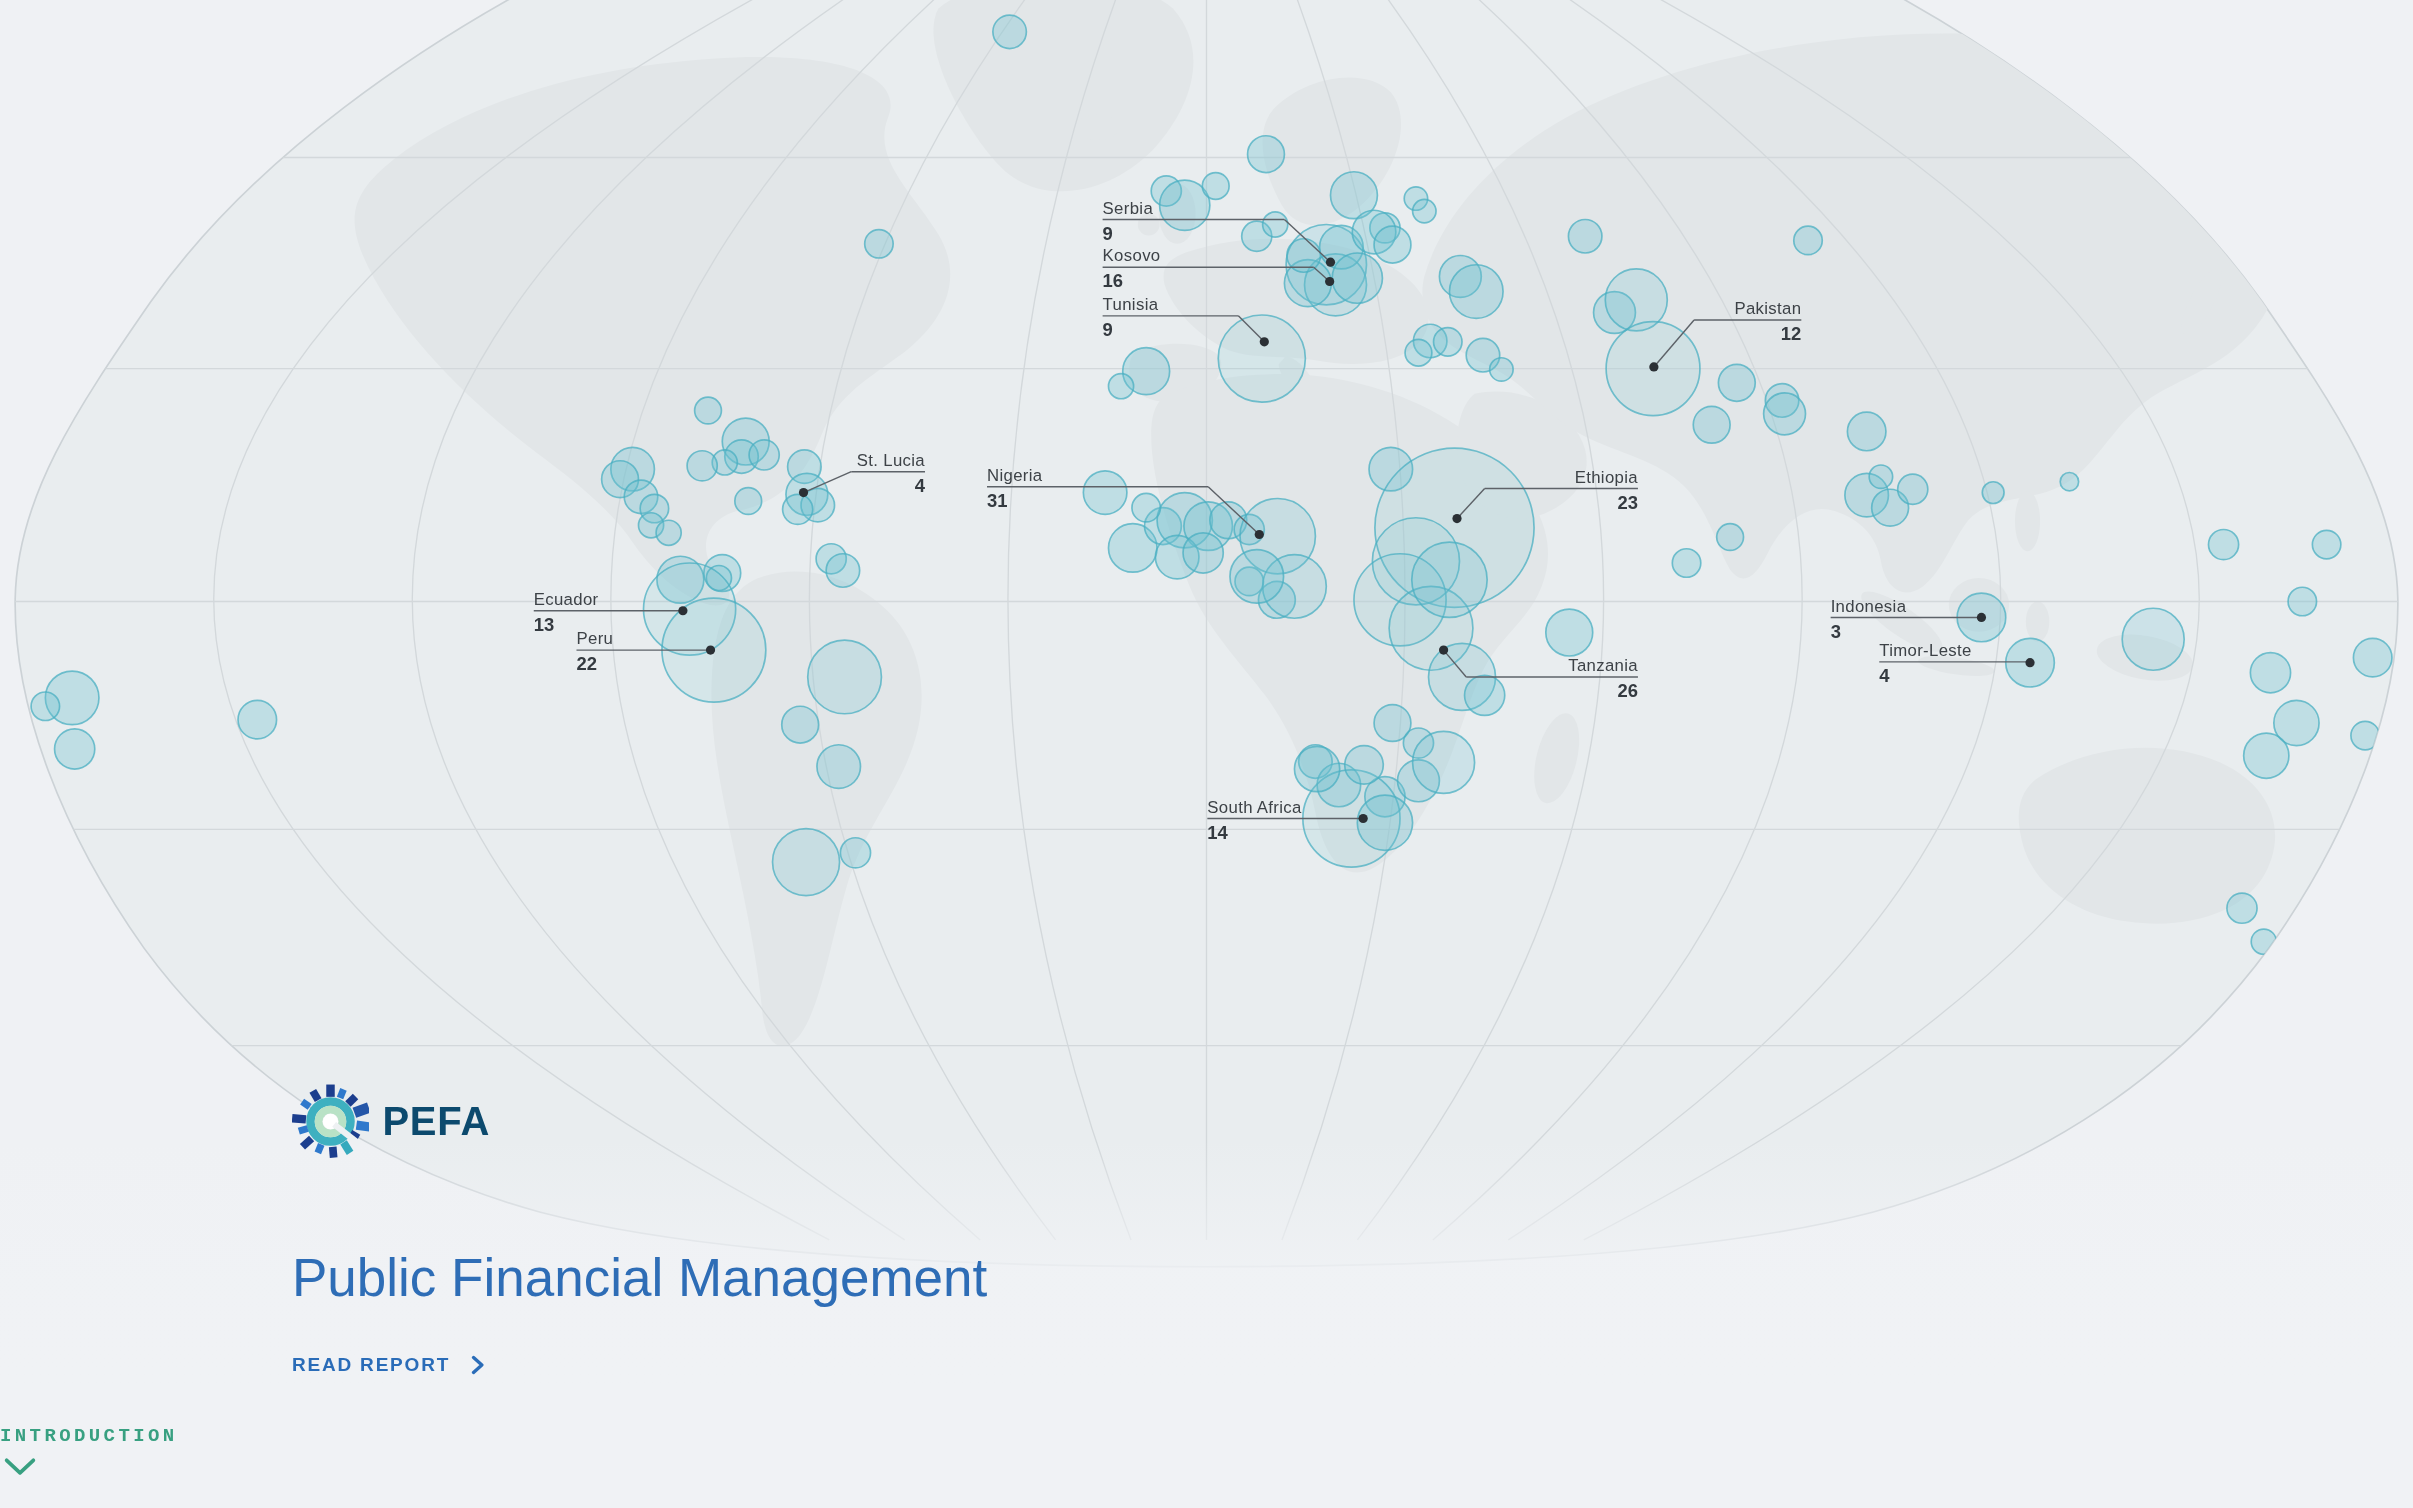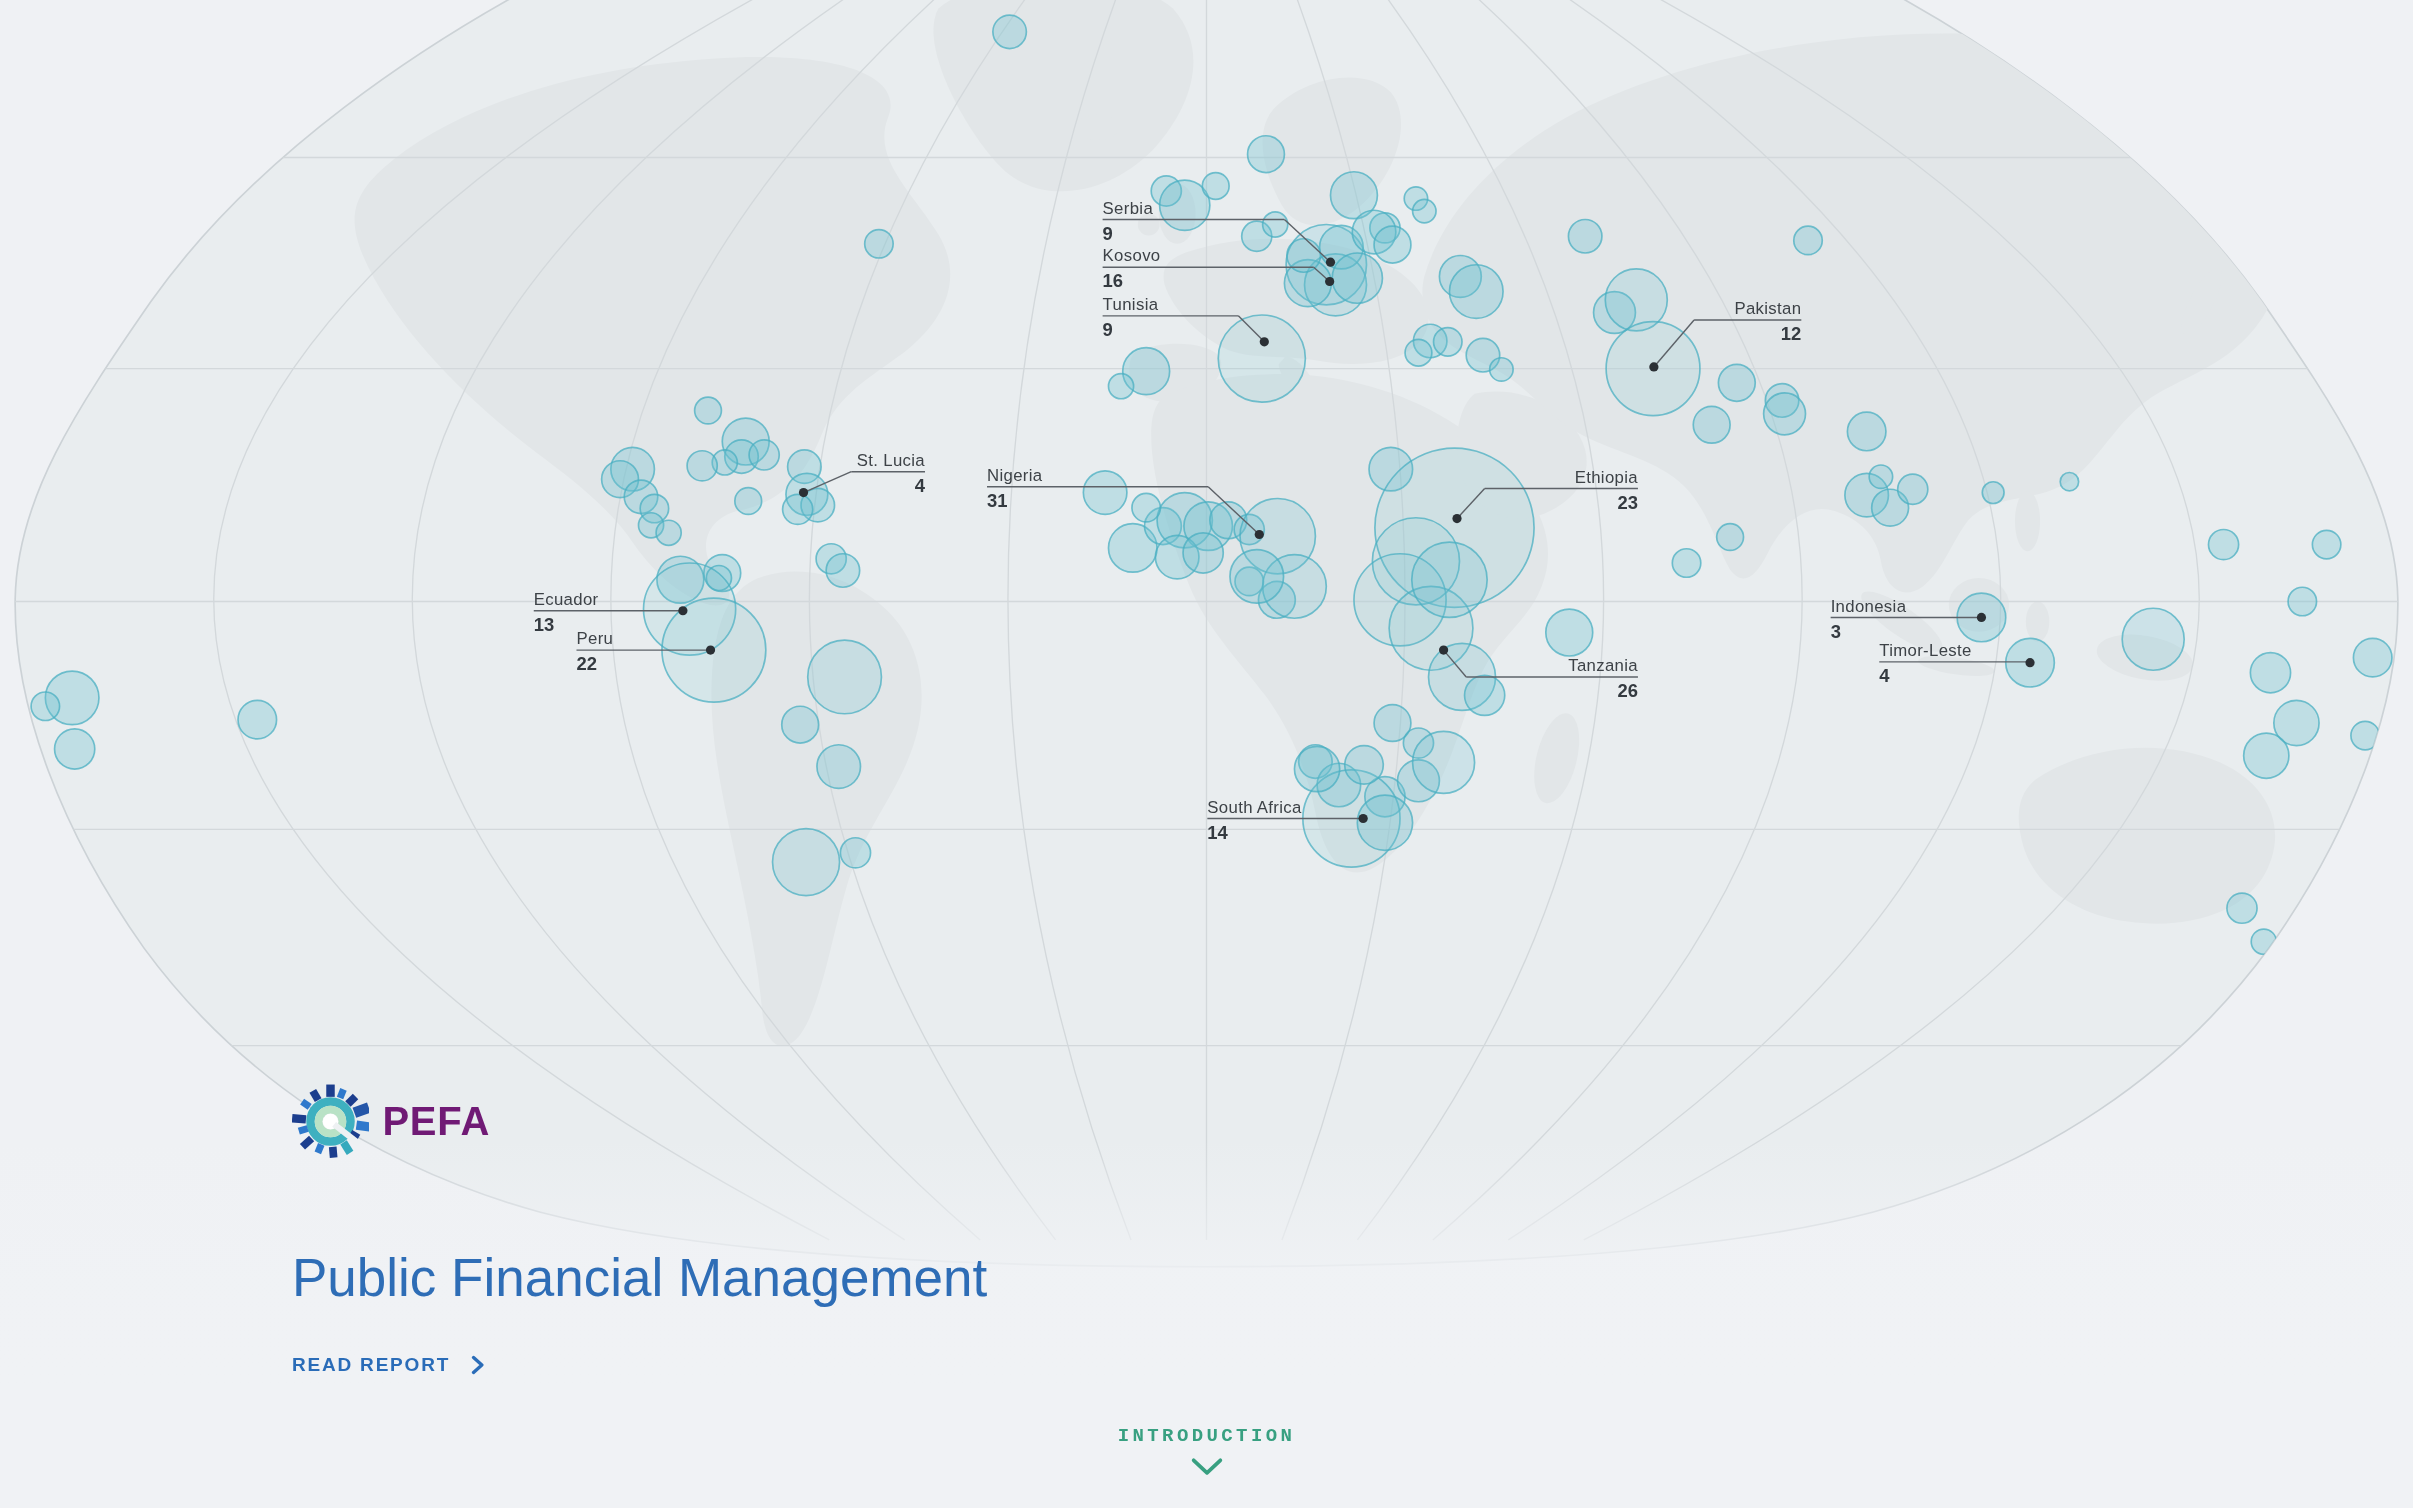--- a/index.html
+++ b/index.html
@@ -16,27 +16,27 @@
   .c-rule, .c-link { stroke:#5d6268; stroke-width:1.7; fill:none; }
   .c-dot   { fill:#2b3035; }
   .c-name  { font-family:"Liberation Sans",sans-serif; font-size:20px; font-weight:500; fill:#3d4247; letter-spacing:0.4px; }
   .c-num   { font-family:"Liberation Sans",sans-serif; font-size:22px; font-weight:700; fill:#343a40; }
 
   .fade { position:absolute; left:0; top:1140px; width:2413px; height:369px; pointer-events:none;
           background:linear-gradient(180deg, rgba(240,242,245,0) 0%, rgba(240,242,245,0.9) 38%, #f0f2f5 70%); }
 
   .hero { position:absolute; left:292px; top:1083px; }
   .brand { display:flex; align-items:center; gap:13.4px; height:77px; }
-  .brand-word { font-size:40px; font-weight:bold; color:#701a75; letter-spacing:0.8px; }
+  .brand-word { font-size:40px; font-weight:bold; color:#0c4a6e; letter-spacing:0.8px; }
   .title { margin:20px 0 0 0; font-size:53px; line-height:65px; font-weight:300; color:#2e6db6; }
   .read-report { margin-top:44px; display:inline-flex; align-items:center; gap:21px;
                  font-size:19px; font-weight:bold; letter-spacing:1.8px; color:#2a6cb8;
                  text-decoration:none; cursor:pointer; }
   .intro { position:absolute; left:0; top:1425px; width:2413px; display:flex; flex-direction:column;
-           align-items:center; gap:10px; cursor:pointer; }
+           align-items:flex-start; gap:10px; cursor:pointer; }
   .intro-label { font-family:"Liberation Mono","DejaVu Sans Mono",monospace; font-size:19px;
                  font-weight:bold; letter-spacing:3.4px; color:#38a081; }
 </style>
 </head>
 <body>
 
 <svg id="map" width="2413" height="1508" viewBox="0 0 2880 1800">
   <defs>
     <clipPath id="mapClip">
       <path d="M 700,-50 C 500,50 300,190 180,360 C 90,490 20,595 18,715

